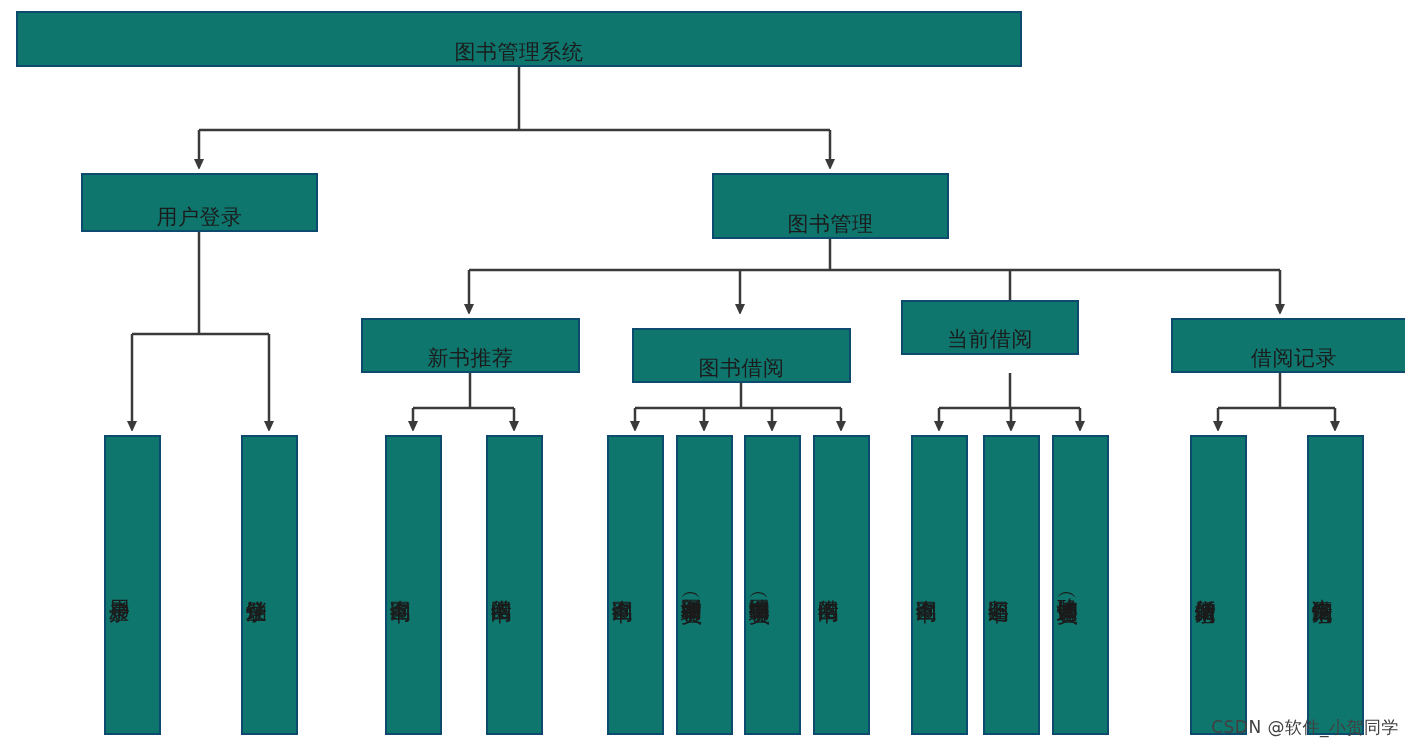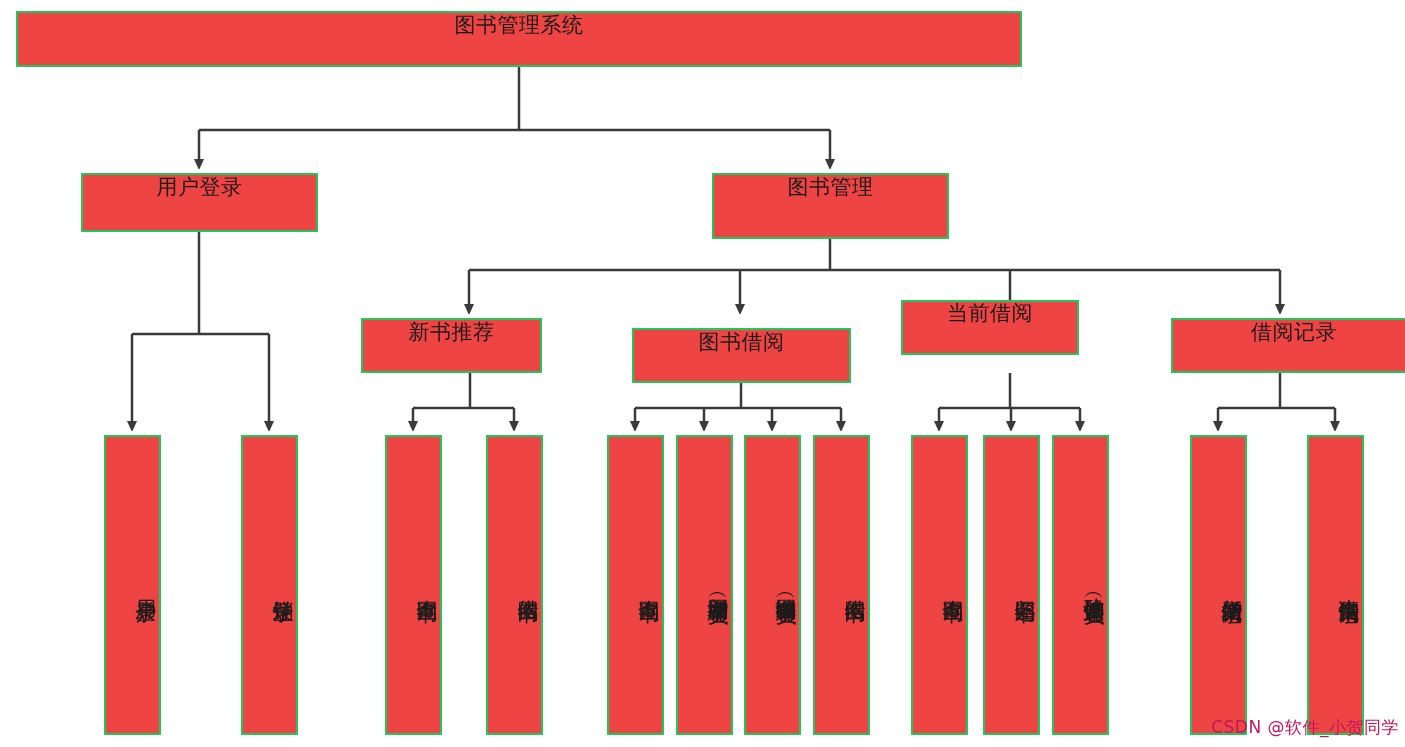--- a/index.html
+++ b/index.html
@@ -18,24 +18,24 @@
   #edges {
     position: absolute;
     left: 0;
     top: 0;
     width: 1405px;
     height: 747px;
   }
   .node {
     position: absolute;
     box-sizing: border-box;
-    border: 2px solid #22c55e;
-    background: #ef4444;
+    border: 2px solid #0c4a6e;
+    background: #0f766e;
     display: flex;
-    align-items: flex-start;
+    align-items: flex-end;
     justify-content: center;
     color: #1b1b1b;
   }
   .node.h {
     font-size: 21px;
     line-height: 1.2;
     letter-spacing: 0.5px;
   }
   .node.v {
     writing-mode: vertical-rl;
@@ -49,21 +49,21 @@
     writing-mode: vertical-rl;
     text-orientation: upright;
     display: block;
     text-align: center;
   }
   #watermark {
     position: absolute;
     right: 6px;
     bottom: 8px;
     font-size: 17px;
-    color: #be185d;
+    color: #404040;
     letter-spacing: 0.5px;
     white-space: nowrap;
     font-family: "DejaVu Sans", "Liberation Sans", sans-serif;
   }
 </style>
 </head>
 <body>
 
 <div id="canvas">
 
@@ -133,21 +133,21 @@
     <span>图书管理系统</span>
   </div>
 
   <div class="node h" style="left:81px; top:173px; width:237px; height:59px;">
     <span>用户登录</span>
   </div>
   <div class="node h" style="left:712px; top:173px; width:237px; height:66px;">
     <span>图书管理</span>
   </div>
 
-  <div class="node h" style="left:361px; top:318px; width:181px; height:55px;">
+  <div class="node h" style="left:361px; top:318px; width:219px; height:55px;">
     <span>新书推荐</span>
   </div>
   <div class="node h" style="left:632px; top:328px; width:219px; height:55px;">
     <span>图书借阅</span>
   </div>
   <div class="node h" style="left:901px; top:300px; width:178px; height:55px;font-family:Liberation Mono, monospace;">
     <span>当前借阅</span>
   </div>
   <div class="node h" style="left:1171px; top:318px; width:246px; height:55px;">
     <span>借阅记录</span>

